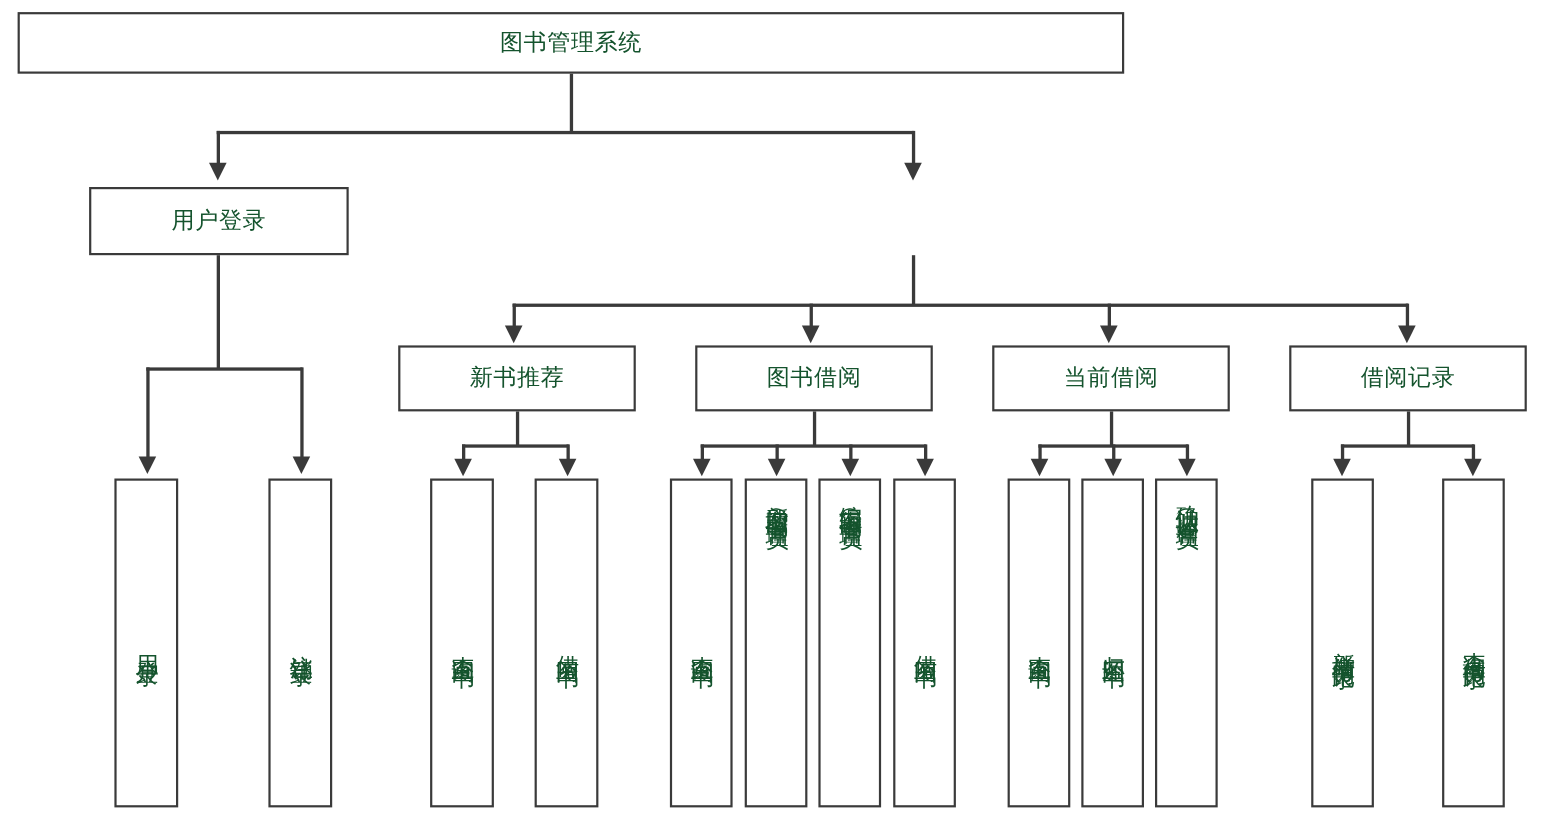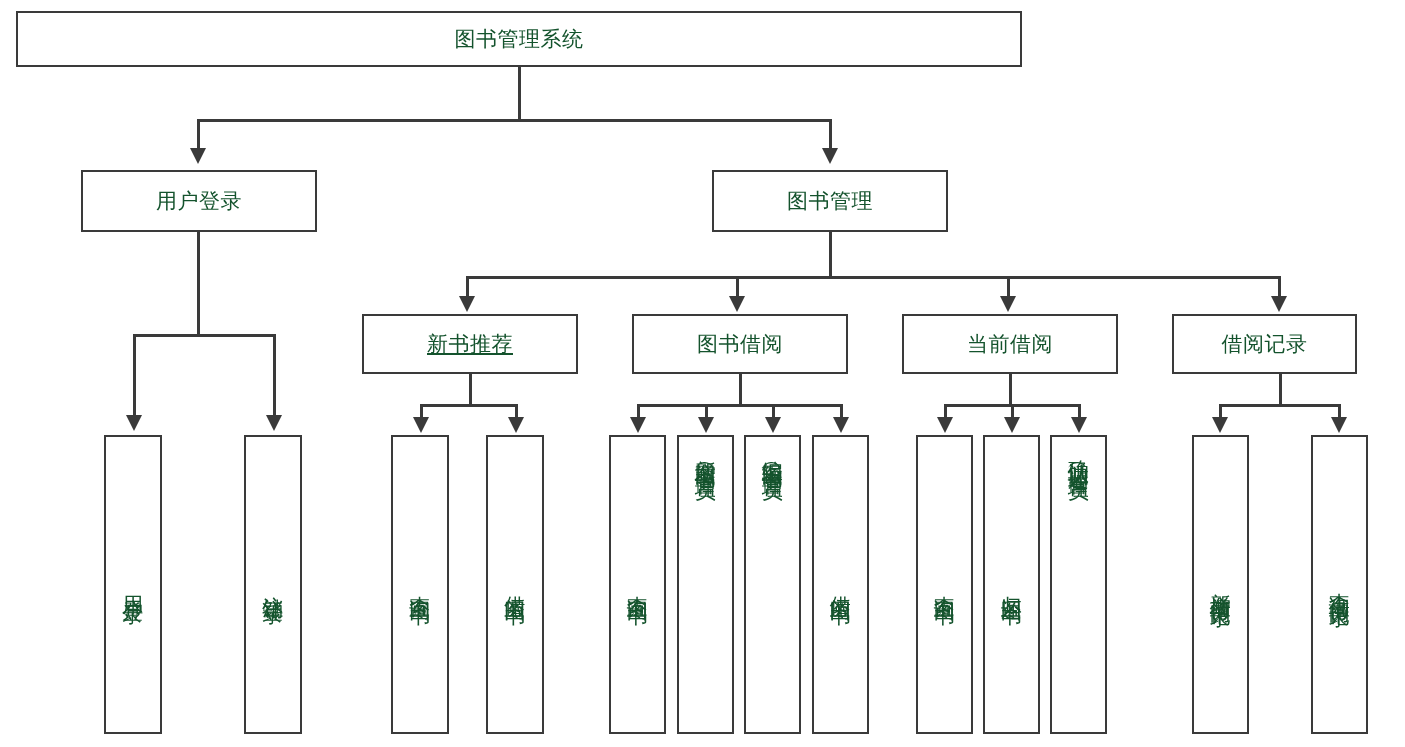--- a/index.html
+++ b/index.html
@@ -97,52 +97,49 @@
   <div class="ln v" style="left:197px; top:119px; height:30px;"></div>
   <div class="arrow" style="left:190px; top:148px;"></div>
 
   <div class="ln v" style="left:829px; top:119px; height:30px;"></div>
   <div class="arrow" style="left:822px; top:148px;"></div>
 
   <div class="node horiz" style="left:81px; top:170px; width:236px; height:62px;">
     <span>用户登录</span>
   </div>
 
-  <div class="node horiz" style="left:712px; top:170px; width:236px; height:62px;">
-    <span>图书管理</span>
-  </div>
 
   <div class="ln v" style="left:197px; top:232px; height:104px;"></div>
   <div class="ln h" style="left:133px; top:334px; width:142px;"></div>
   <div class="ln v" style="left:133px; top:334px; height:82px;"></div>
   <div class="arrow" style="left:126px; top:415px;"></div>
   <div class="ln v" style="left:273px; top:334px; height:82px;"></div>
   <div class="arrow" style="left:266px; top:415px;"></div>
 
   <div class="ln v" style="left:829px; top:232px; height:46px;"></div>
   <div class="ln h" style="left:466px; top:276px; width:814px;"></div>
   <div class="ln v" style="left:466px; top:276px; height:22px;"></div>
   <div class="arrow" style="left:459px; top:296px;"></div>
   <div class="ln v" style="left:736px; top:276px; height:22px;"></div>
   <div class="arrow" style="left:729px; top:296px;"></div>
   <div class="ln v" style="left:1007px; top:276px; height:22px;"></div>
   <div class="arrow" style="left:1000px; top:296px;"></div>
   <div class="ln v" style="left:1278px; top:276px; height:22px;"></div>
   <div class="arrow" style="left:1271px; top:296px;"></div>
 
-  <div class="node horiz" style="left:362px; top:314px; width:216px; height:60px;text-decoration:underline;">
+  <div class="node horiz" style="left:362px; top:314px; width:216px; height:60px;">
     <span>新书推荐</span>
   </div>
   <div class="node horiz" style="left:632px; top:314px; width:216px; height:60px;">
     <span>图书借阅</span>
   </div>
   <div class="node horiz" style="left:902px; top:314px; width:216px; height:60px;">
     <span>当前借阅</span>
   </div>
-  <div class="node horiz" style="left:1172px; top:314px; width:185px; height:60px;">
+  <div class="node horiz" style="left:1172px; top:314px; width:216px; height:60px;">
     <span>借阅记录</span>
   </div>
 
   <div class="ln v" style="left:469px; top:374px; height:32px;"></div>
   <div class="ln h" style="left:420px; top:404px; width:97px;"></div>
   <div class="ln v" style="left:420px; top:404px; height:16px;"></div>
   <div class="arrow" style="left:413px; top:417px;"></div>
   <div class="ln v" style="left:515px; top:404px; height:16px;"></div>
   <div class="arrow" style="left:508px; top:417px;"></div>
 

